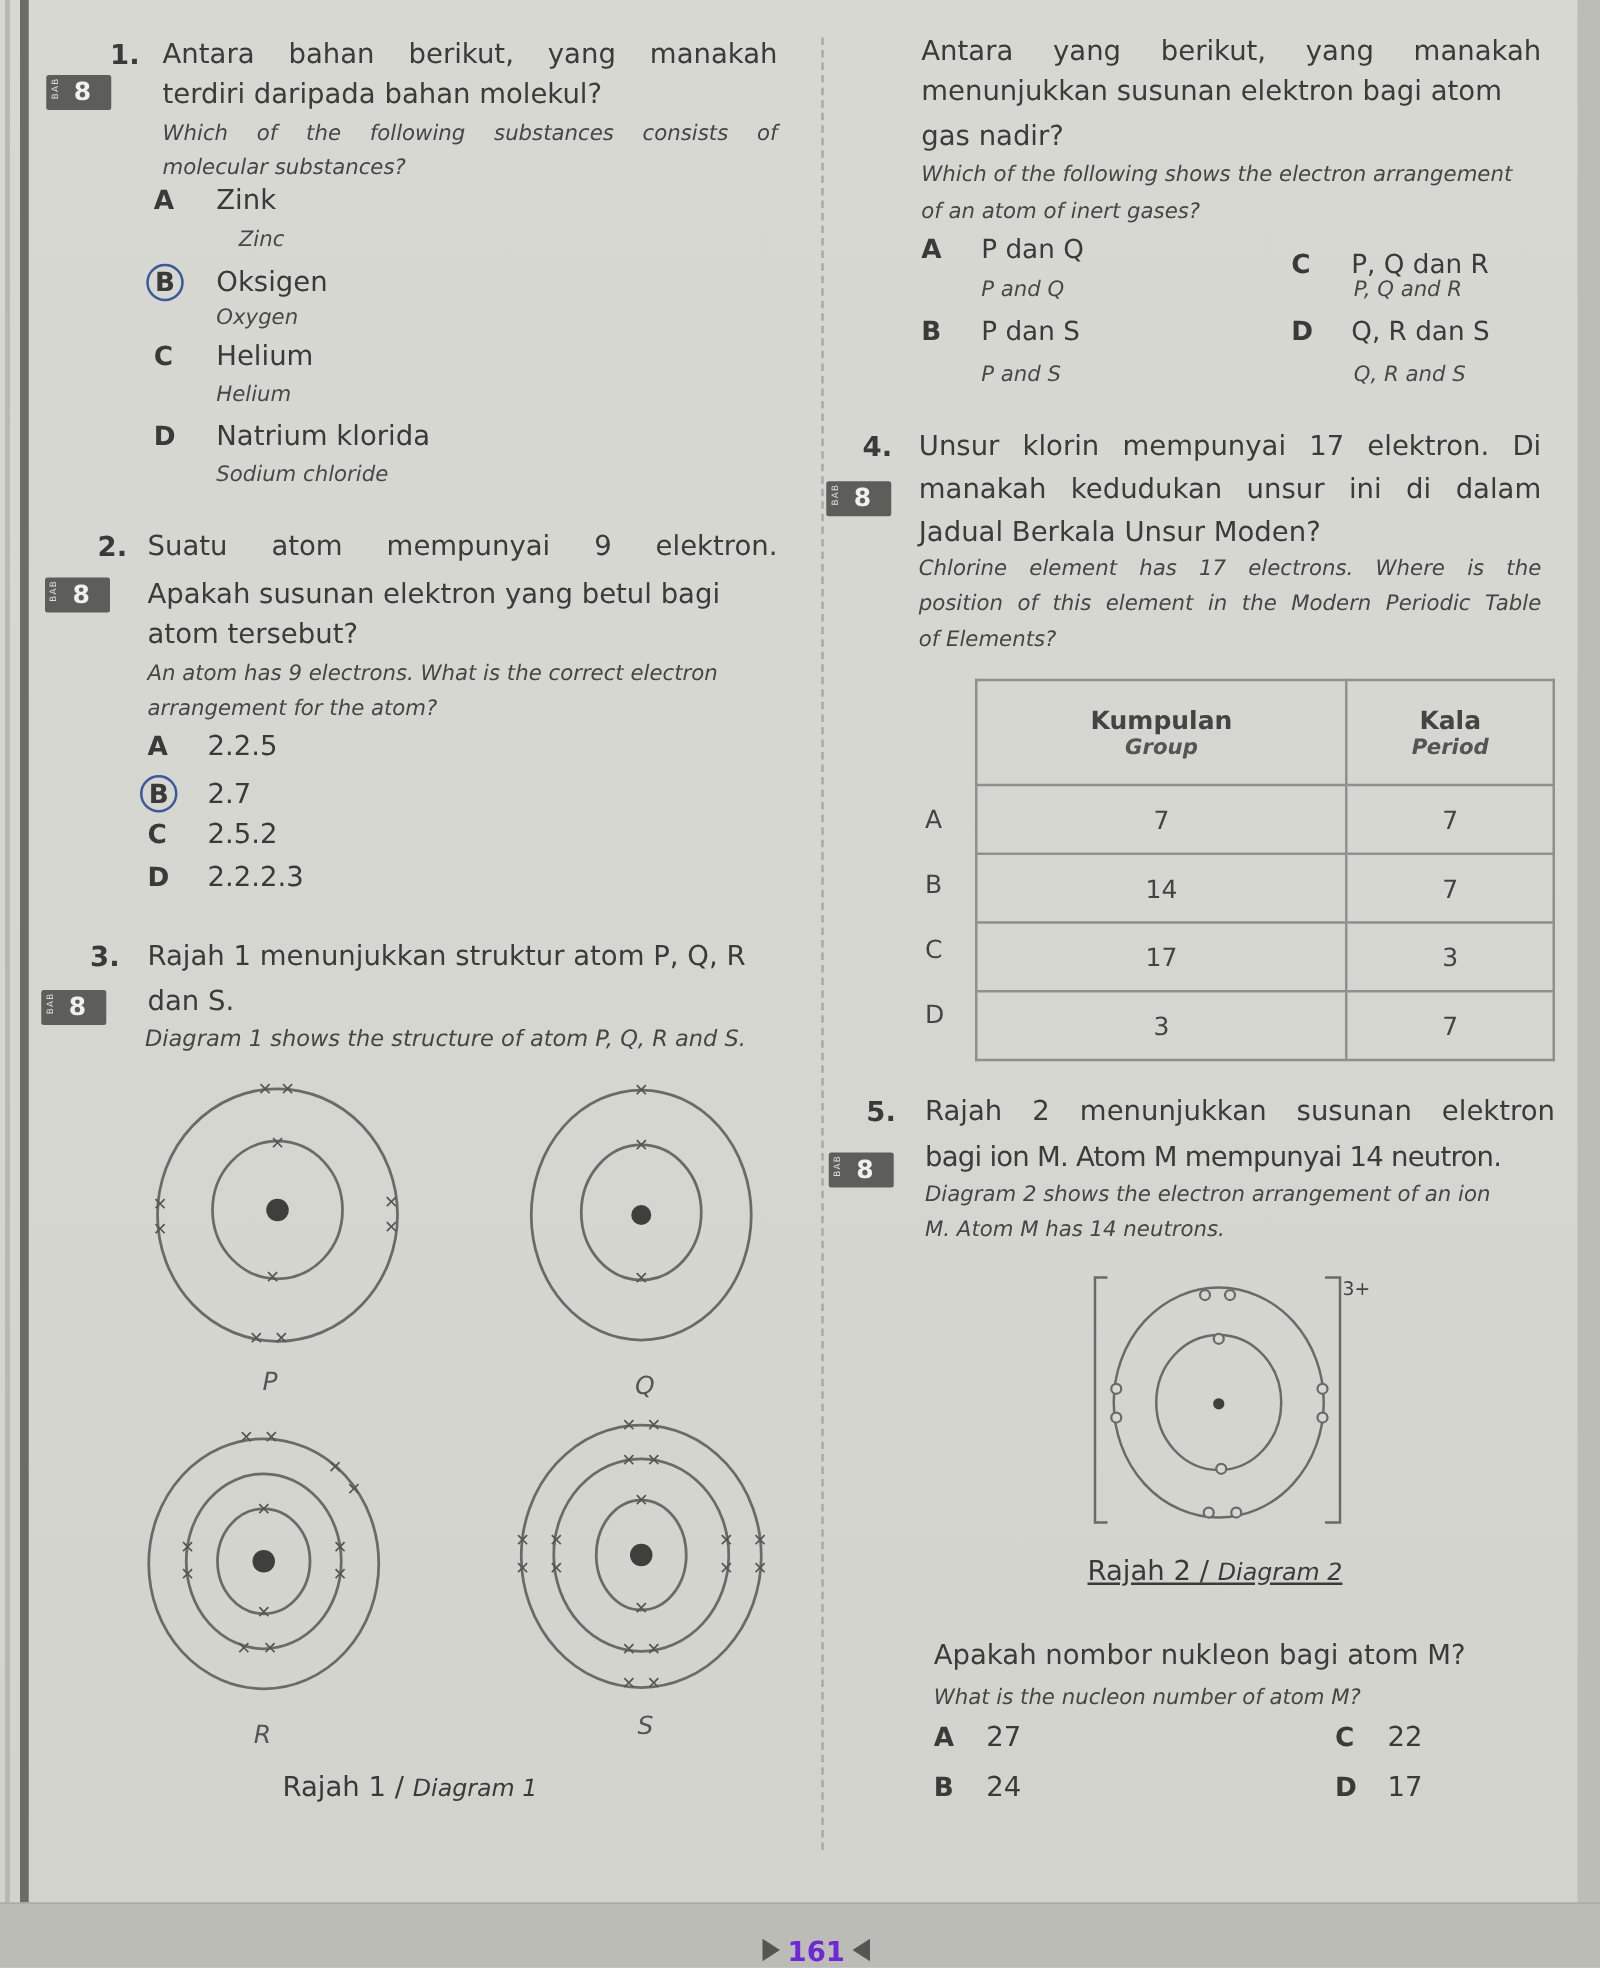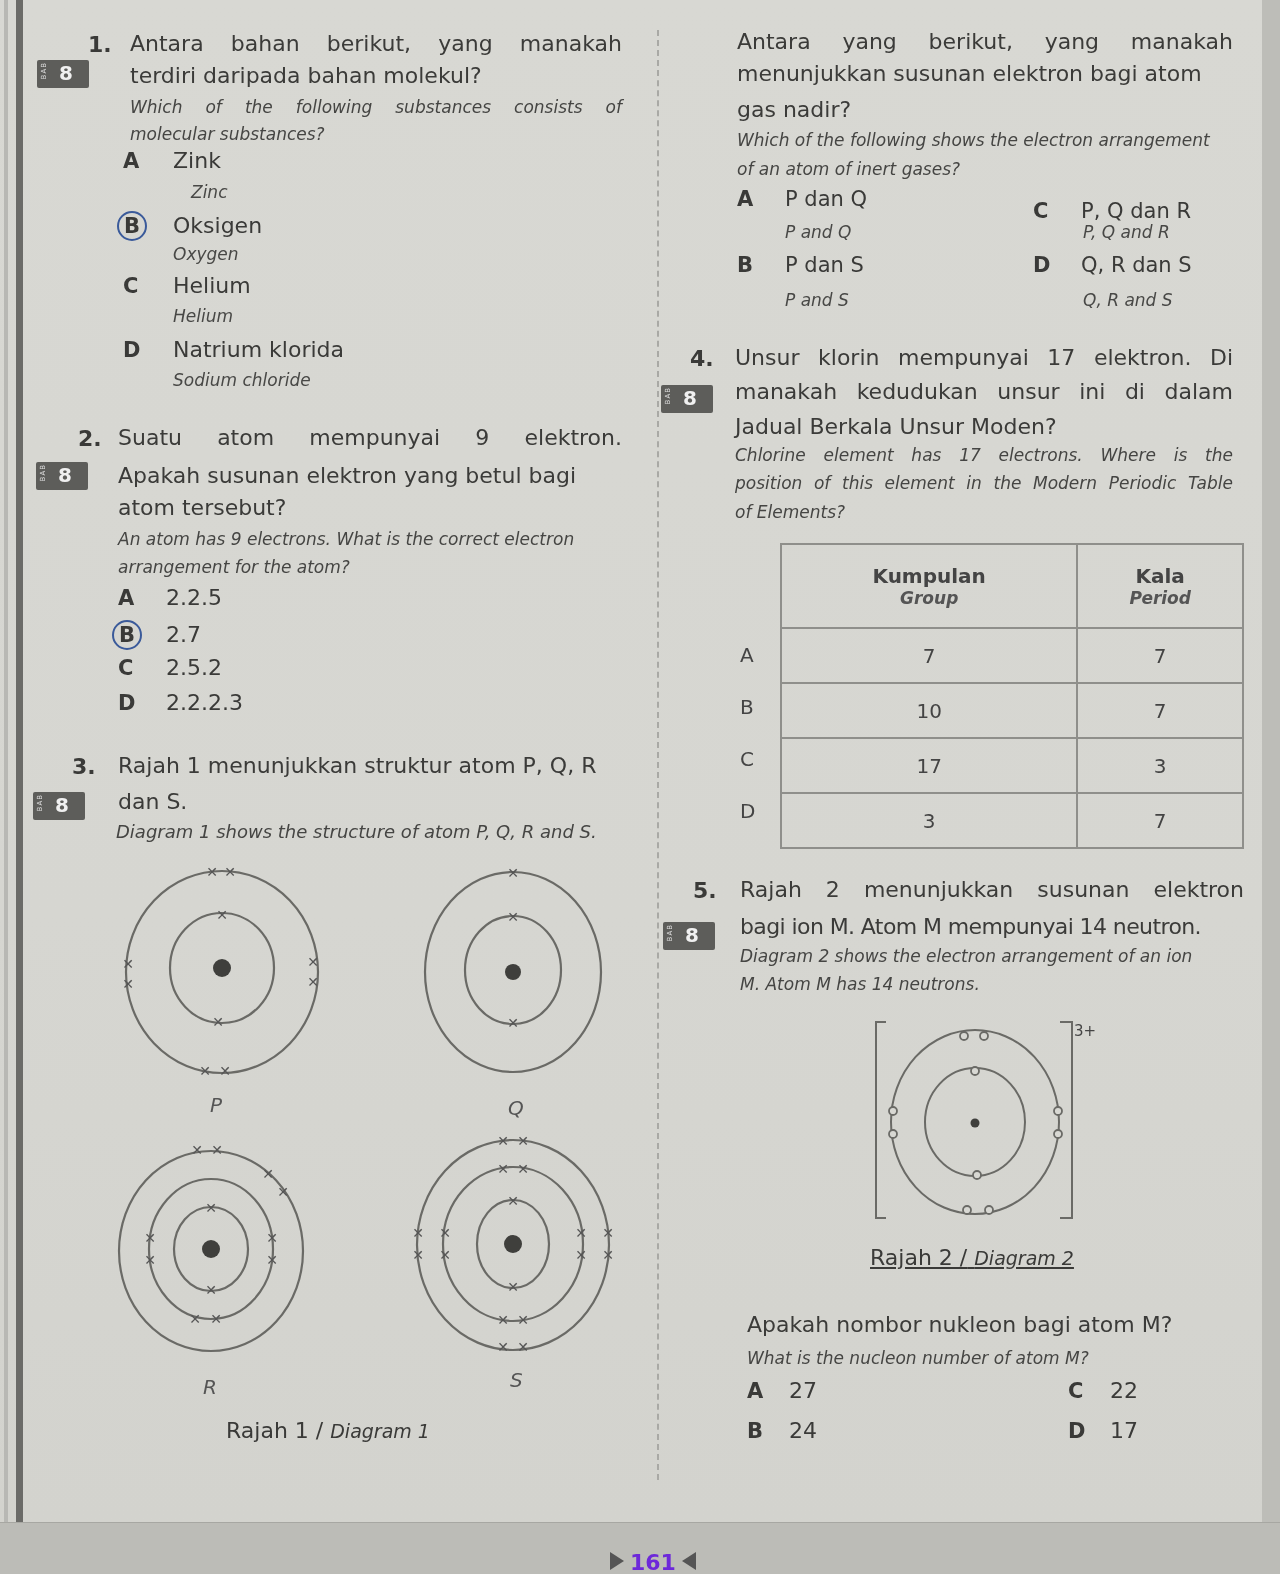--- a/index.html
+++ b/index.html
@@ -238,21 +238,21 @@
     <tbody>
         <tr>
       <th><span>Kumpulan</span><span class="en-h">Group</span></th>
       <th><span>Kala</span><span class="en-h">Period</span></th>
     </tr>
     <tr>
       <td>7</td>
       <td>7</td>
     </tr>
     <tr>
-      <td>10</td>
+      <td>14</td>
       <td>7</td>
     </tr>
     <tr>
       <td>17</td>
       <td>3</td>
     </tr>
     <tr>
       <td>3</td>
       <td>7</td>
     </tr>

